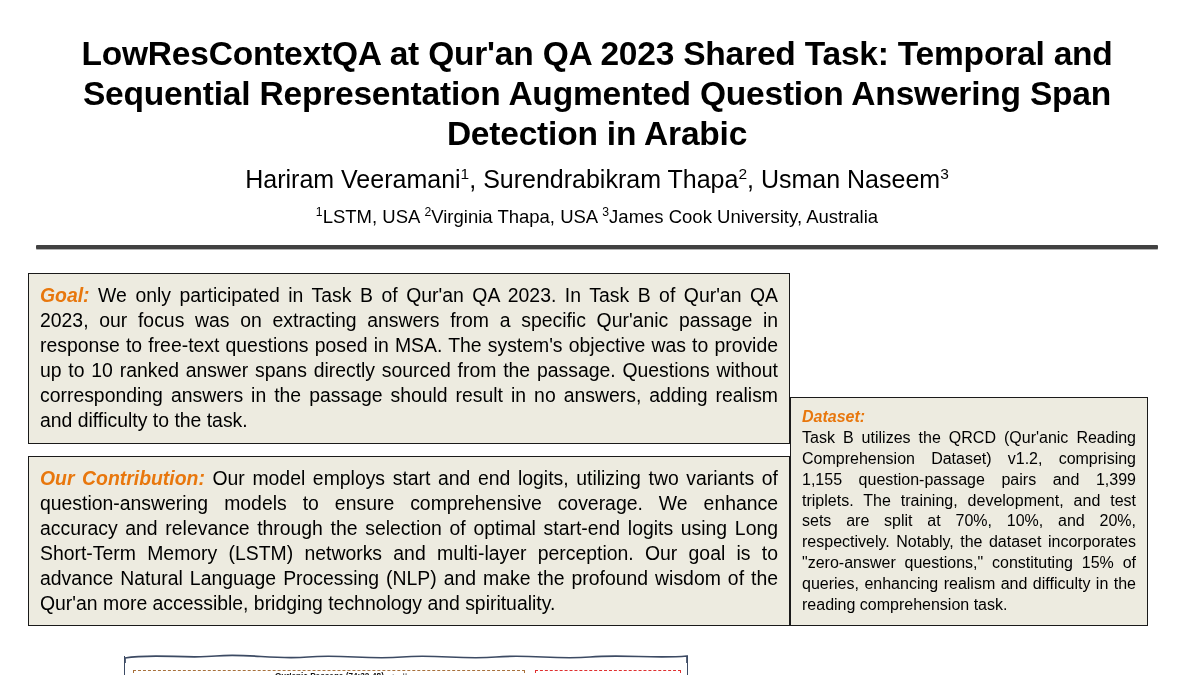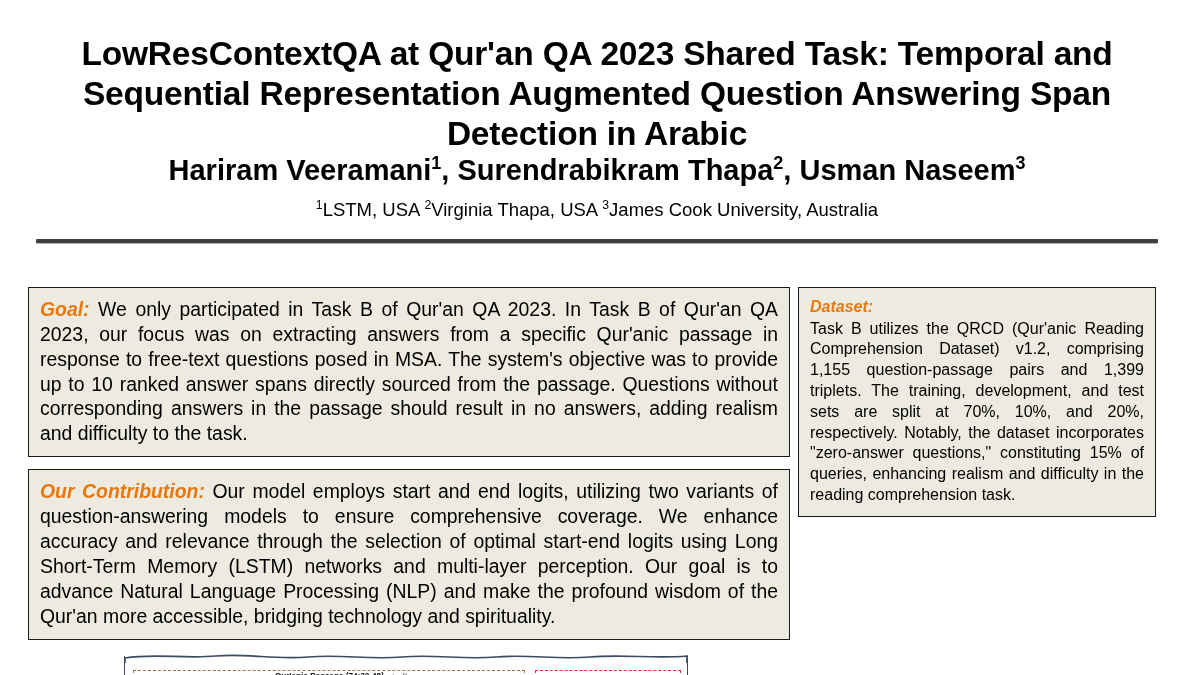--- a/index.html
+++ b/index.html
@@ -23,22 +23,23 @@
   }
   .poster-title {
     font-size: 33.5px;
     font-weight: bold;
     line-height: 1.20;
     letter-spacing: -0.2px;
     margin: 0 auto;
     max-width: 1150px;
   }
   .authors {
-    font-size: 29px;
-    font-weight: bold;
+    font-size: 25px;
+    font-weight: normal;
+    margin-top: 11px;
     line-height: 1.1;
   }
   .authors sup {
     font-size: 0.62em;
     vertical-align: super;
     line-height: 0;
   }
   .affiliations {
     font-size: 18.5px;
     margin-top: 14px;
@@ -53,25 +54,24 @@
     margin: 18px auto 0 auto;
     width: 1122px;
     height: 4px;
     background: #414141;
     border-radius: 1px;
     box-shadow: 0 1px 0 rgba(0,0,0,0.30);
   }
 
   
   .columns {
-    margin-top: 44px;
+    margin-top: 24px;
     padding: 0 28px;
     display: flex;
-    align-items: flex-start;
-    gap: 8px;
+    align-items: flex-end;
   }
   .col-left {
     width: 762px;
     flex: 0 0 762px;
     display: flex;
     flex-direction: column;
     gap: 12px;
   }
   .col-right {
     width: 358px;

